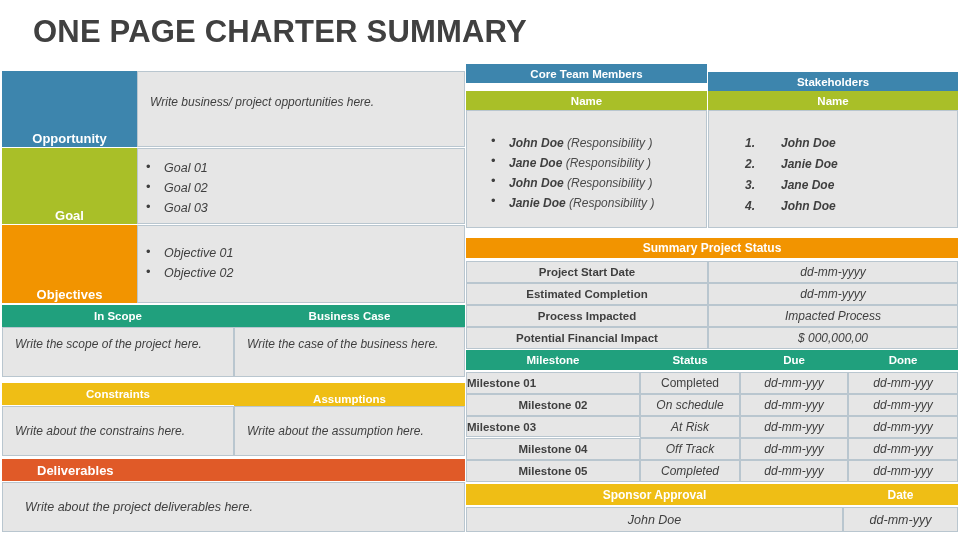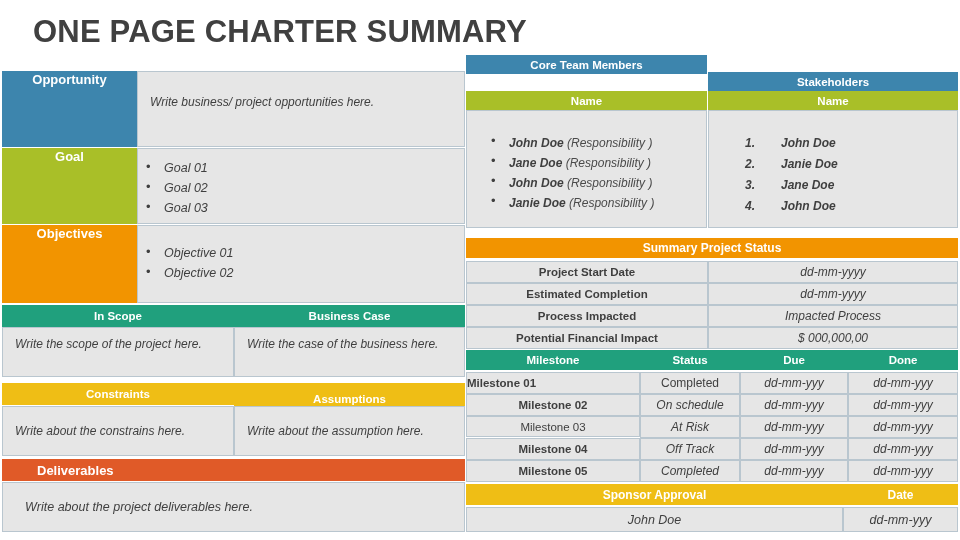--- a/index.html
+++ b/index.html
@@ -47,21 +47,21 @@
     display: flex;
     align-items: center;
   }
   .body-cell.top { align-items: flex-start; }
   .ital { font-style: italic; }
 
   .abs { position: absolute; box-sizing: border-box; }
 
   
   .lbl-block {
-    display: flex; align-items: flex-start; justify-content: center;
+    display: flex; align-items: flex-end; justify-content: center;
     color: #fff; font-weight: bold; font-size: 13px;
     box-sizing: border-box;
   }
 
   .bullets { list-style: none; margin: 0; padding: 0; }
   .bullets li {
     position: relative;
     padding-left: 26px;
     font-style: italic;
     font-size: 12.5px;
@@ -172,21 +172,21 @@
     <span>Write about the assumption here.</span>
   </div>
 
   <div class="abs hdr left" style="left:2px; top:459px; width:463px; height:22px; background:#e05a28; border:1px solid #e05a28; padding-left:34px; font-size:13px;">
     <span>Deliverables</span>
   </div>
   <div class="abs body-cell ital" style="left:2px; top:482px; width:463px; height:50px; padding-left:22px; font-size:12.5px;">
     <span>Write about the project deliverables here.</span>
   </div>
 
-  <div class="abs hdr" style="left:466px; top:55px; width:241px; height:19px; background:#3d85ad; border:1px solid #3d85ad;">
+  <div class="abs hdr" style="left:466px; top:64px; width:241px; height:19px; background:#3d85ad; border:1px solid #3d85ad;">
     <span>Core Team Members</span>
   </div>
   <div class="abs hdr" style="left:708px; top:72px; width:250px; height:19px; background:#3d85ad; border:1px solid #3d85ad;">
     <span>Stakeholders</span>
   </div>
 
   <div class="abs hdr" style="left:466px; top:91px; width:241px; height:19px; background:#a9bf28; border:1px solid #a9bf28;">
     <span>Name</span>
   </div>
   <div class="abs hdr" style="left:708px; top:91px; width:250px; height:19px; background:#a9bf28; border:1px solid #a9bf28;">
@@ -299,21 +299,21 @@
   <div class="abs body-cell ital" style="left:640px; top:394px; width:100px; height:22px; justify-content:center; font-size:12px;">
     <span>On schedule</span>
     </div>
   <div class="abs body-cell ital" style="left:740px; top:394px; width:108px; height:22px; justify-content:center; font-size:12px;">
     <span>dd-mm-yyy</span>
     </div>
   <div class="abs body-cell ital" style="left:848px; top:394px; width:110px; height:22px; justify-content:center; font-size:12px;">
     <span>dd-mm-yyy</span>
     </div>
 
-  <div class="abs body-cell" style="left:466px; top:416px; width:174px; height:21px; justify-content:center; font-weight:normal; font-size:11.5px;">
+  <div class="abs body-cell" style="left:466px; top:416px; width:174px; height:21px; justify-content:flex-start; font-weight:bold; font-size:11.5px;">
     <span>Milestone 03</span>
     </div>
   <div class="abs body-cell ital" style="left:640px; top:416px; width:100px; height:22px; justify-content:center; font-size:12px;">
     <span>At Risk</span>
     </div>
   <div class="abs body-cell ital" style="left:740px; top:416px; width:108px; height:22px; justify-content:center; font-size:12px;">
     <span>dd-mm-yyy</span>
     </div>
   <div class="abs body-cell ital" style="left:848px; top:416px; width:110px; height:22px; justify-content:center; font-size:12px;">
     <span>dd-mm-yyy</span>

